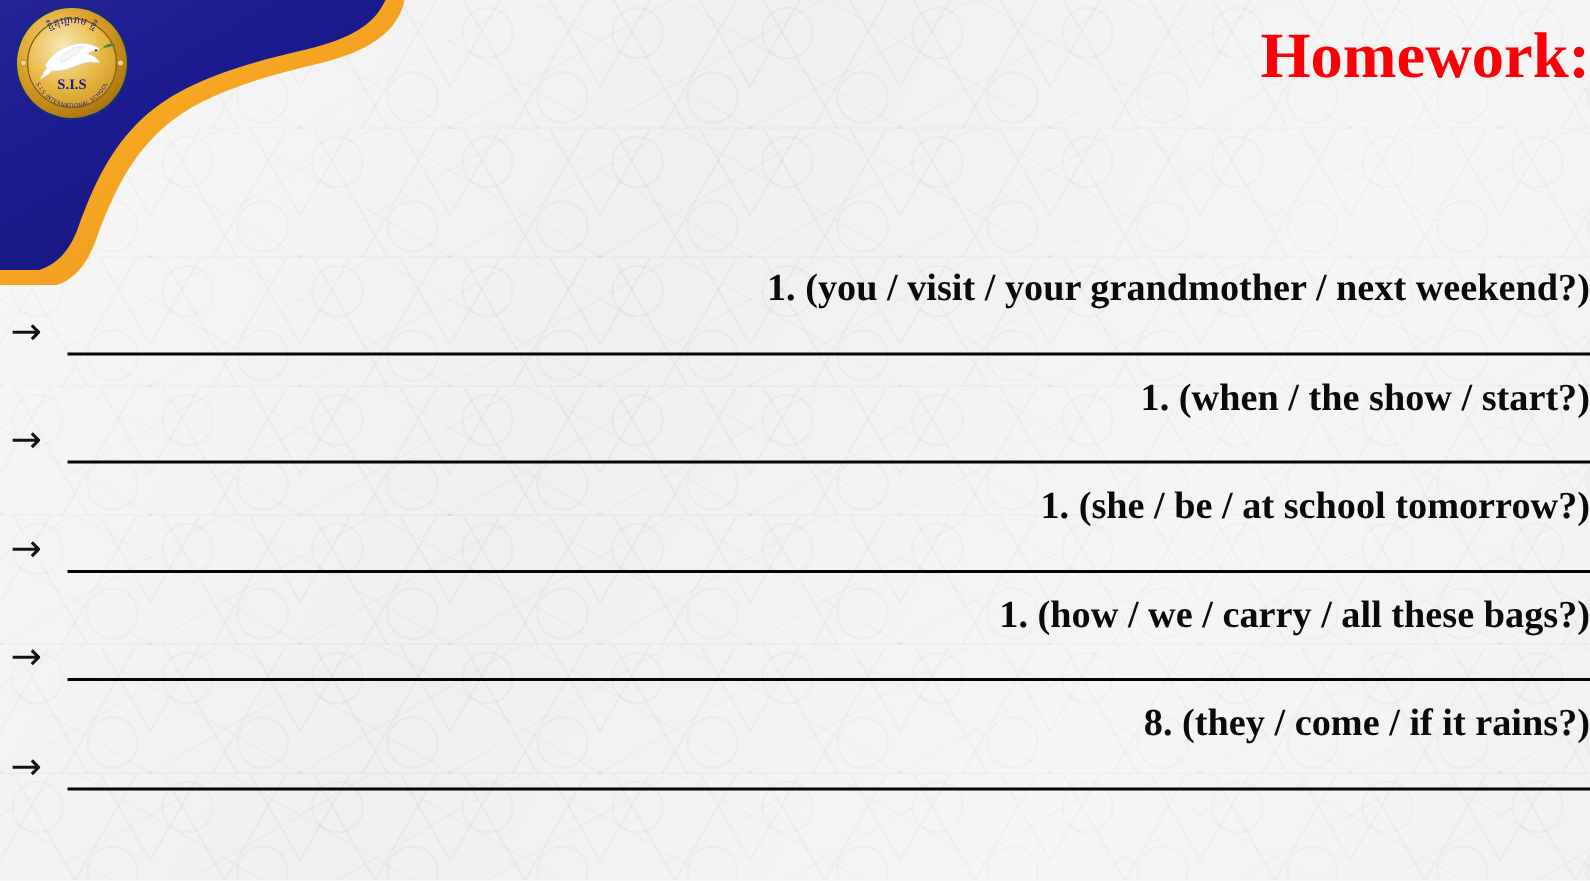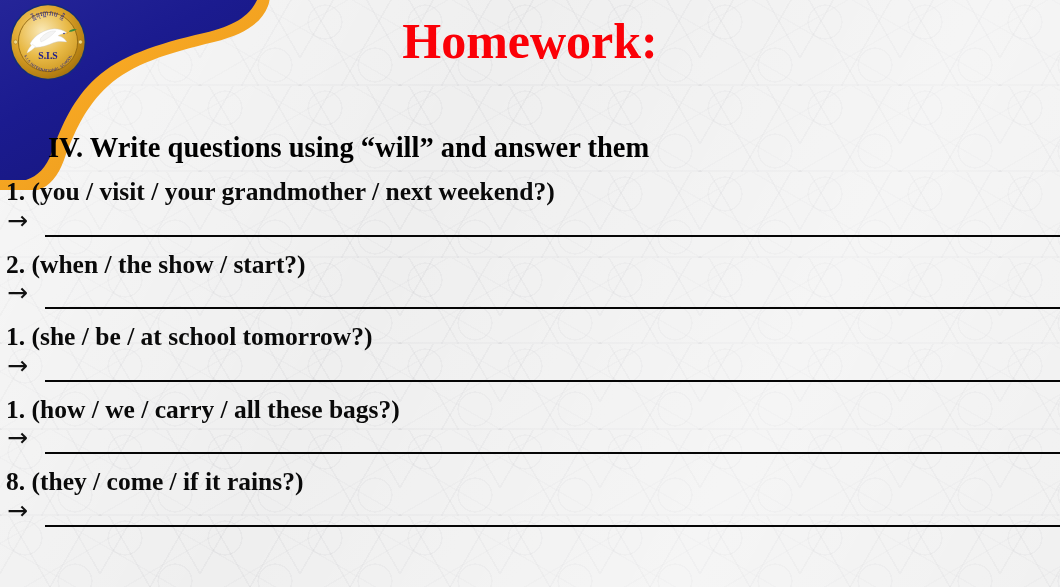--- a/index.html
+++ b/index.html
@@ -61,24 +61,24 @@
     top: 3px;
     width: 78px;
     height: 78px;
   }
 
   
   .title {
     position: absolute;
     left: 0; right: 0;
     top: 16px;
-    text-align: center;
+    text-align: right;
     color: #fb0007;
     font-weight: bold;
-    font-size: 50px;
+    font-size: 43px;
     letter-spacing: 0px;
     line-height: 1;
     font-family: "Liberation Serif", "DejaVu Serif", serif;
   }
 
   
   .instruction {
     position: absolute;
     left: 48px;
     top: 132px;
@@ -89,21 +89,21 @@
     font-family: "Liberation Serif", "DejaVu Serif", serif;
   }
 
   
   .qlist {
     position: absolute;
     left: 0;
     right: 0;
     top: 178px;
   }
-  .qitem { position: relative; }
+  .qitem { position: relative; text-align: right; }
   .qtext {
     font-size: 25.5px;
     font-weight: bold;
     color: #0a0a0a;
     padding-left: 6px;
     line-height: 1.12;
     white-space: nowrap;
     font-family: "Liberation Serif", "DejaVu Serif", serif;
   }
   .answer-row {
@@ -208,34 +208,33 @@
     </g>
 
     <text x="50" y="72" text-anchor="middle" font-size="12.5" font-weight="bold" fill="#1b1b8f" font-family="'Liberation Serif', serif">S.I.S</text>
 
     <circle cx="8.5" cy="50" r="2.6" fill="#f0d98b" stroke="#9e7312" stroke-width="0.6"></circle>
     <circle cx="91.5" cy="50" r="2.6" fill="#f0d98b" stroke="#9e7312" stroke-width="0.6"></circle>
   </svg>
 
   <div class="title">Homework:</div>
 
-  <div class="instruction">IV. Write questions using “will” and answer them</div>
 
   <div class="qlist">
 
     <div class="qitem">
       <div class="qtext">1. (you / visit / your grandmother / next weekend?)</div>
       <div class="answer-row">
         <span class="arrow">→</span>
         <span class="answer-line"></span>
       </div>
     </div>
 
     <div class="qitem">
-      <div class="qtext">2. (when / the show / start?)</div>
+      <div class="qtext">1. (when / the show / start?)</div>
       <div class="answer-row">
         <span class="arrow">→</span>
         <span class="answer-line"></span>
       </div>
     </div>
 
     <div class="qitem">
       <div class="qtext">1. (she / be / at school tomorrow?)</div>
       <div class="answer-row">
         <span class="arrow">→</span>

